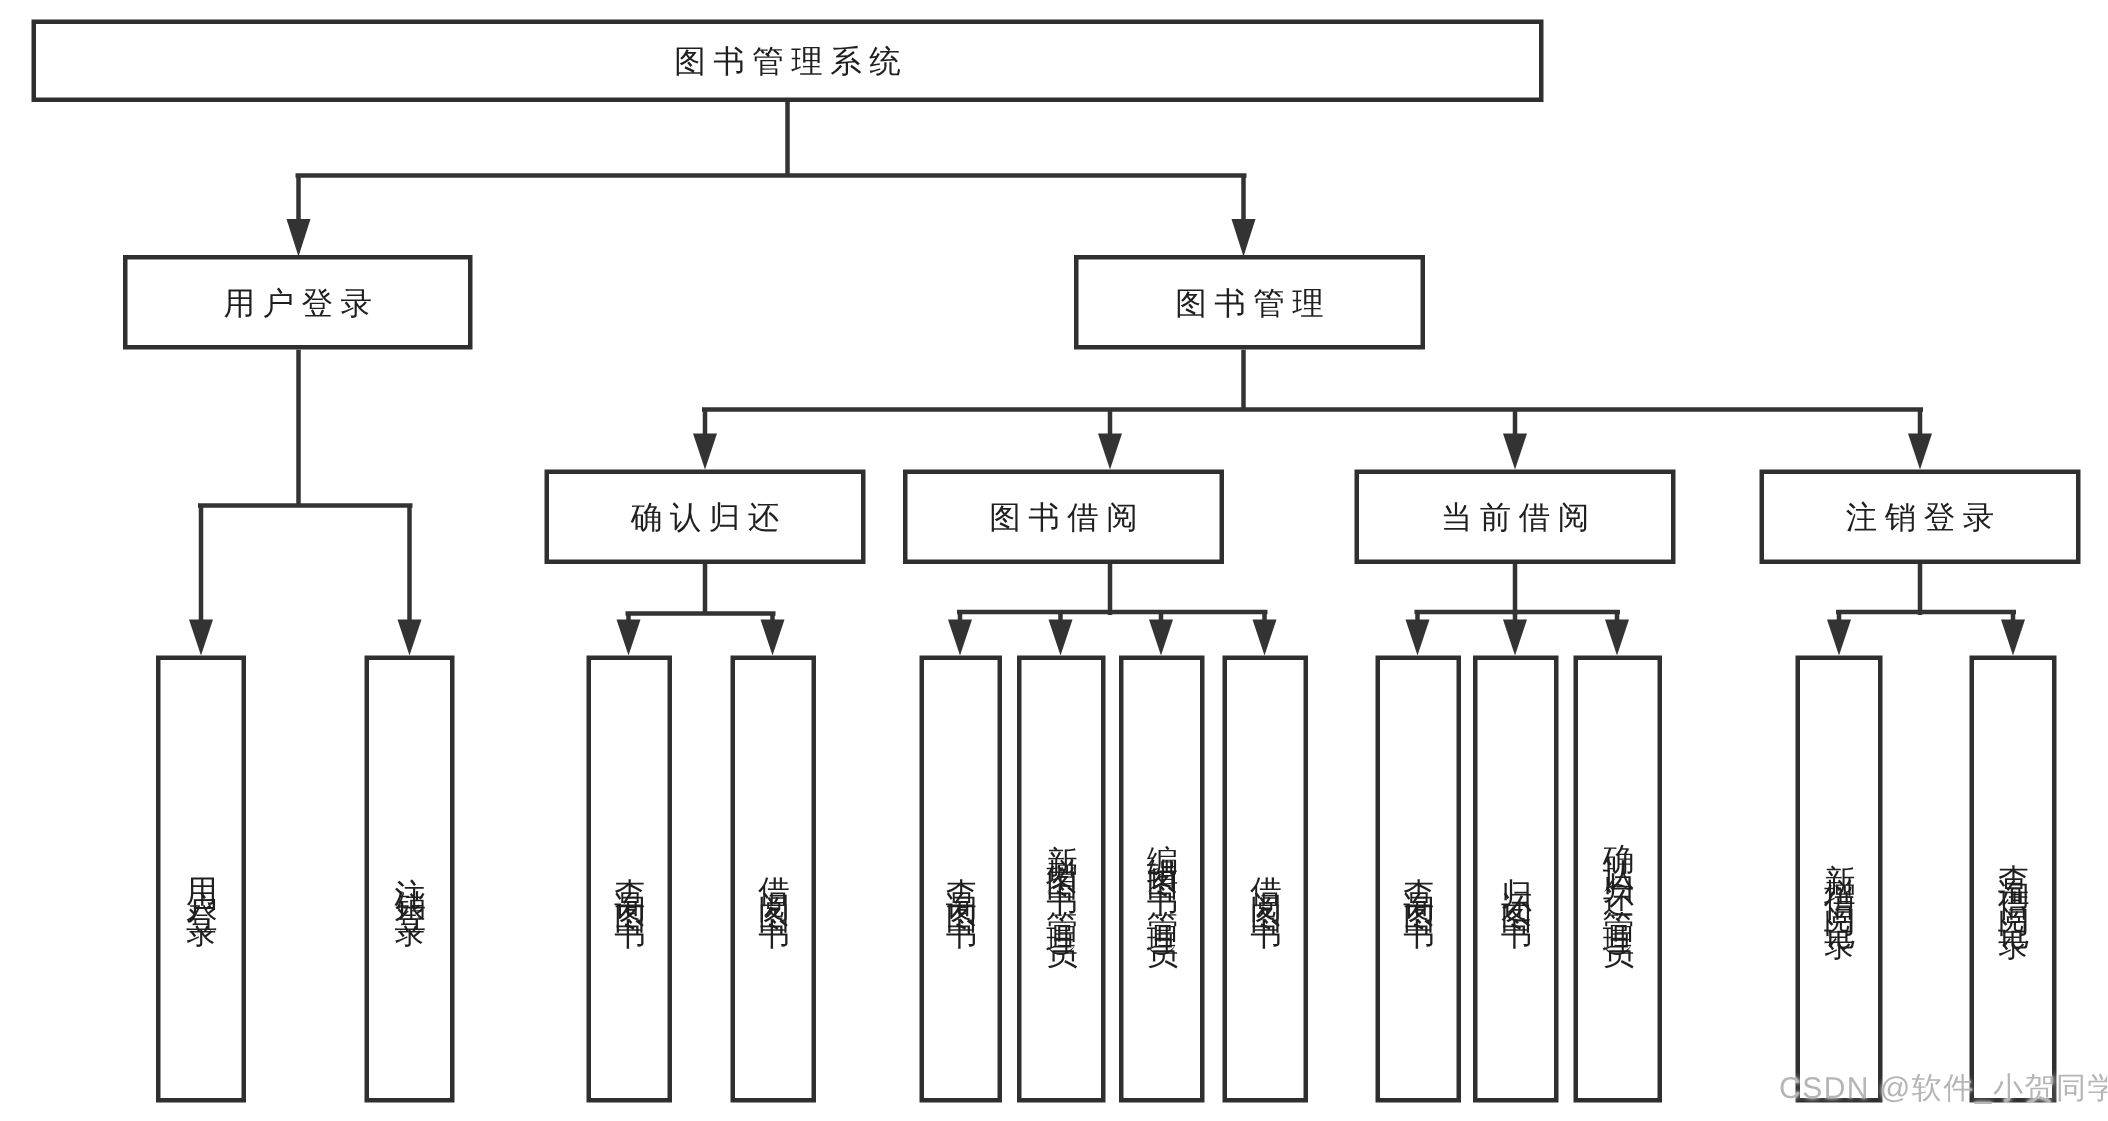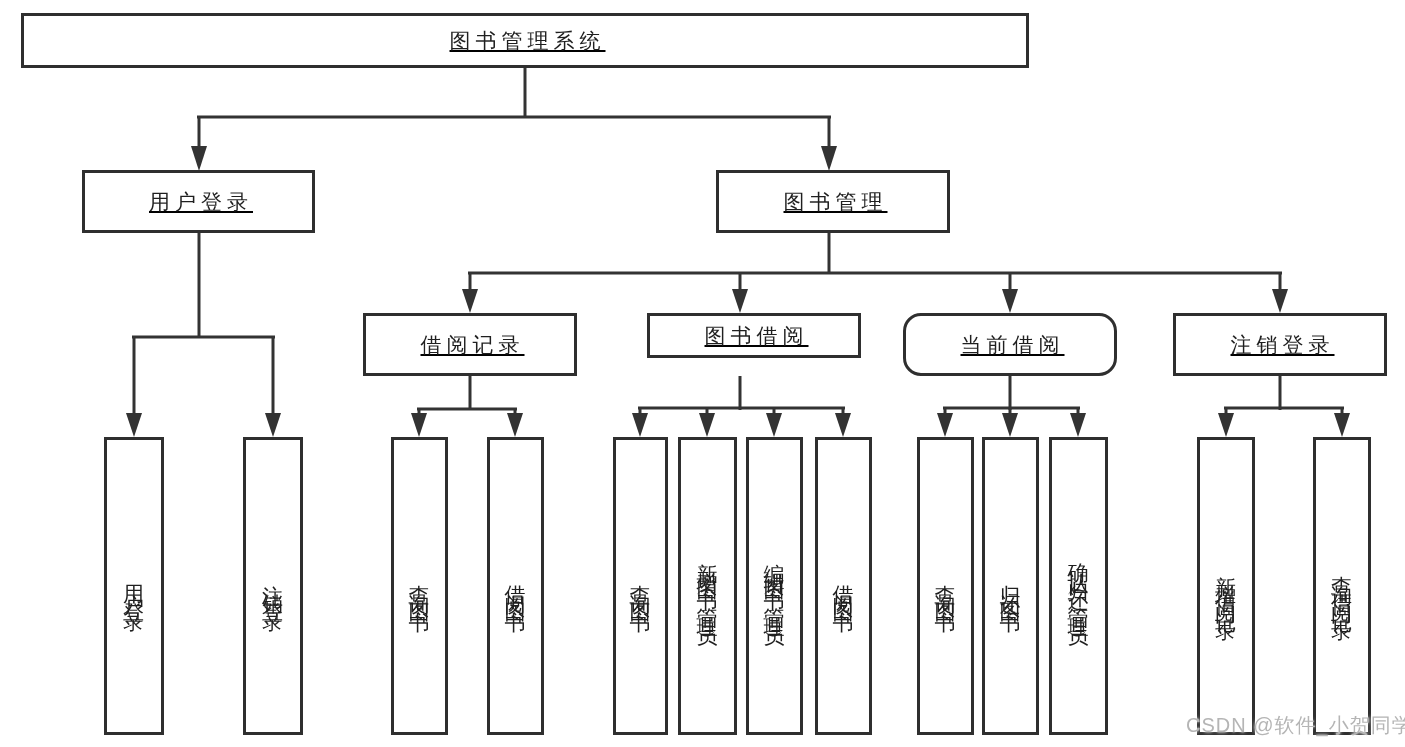--- a/index.html
+++ b/index.html
@@ -35,21 +35,20 @@
   }
   .box {
     position: absolute;
     box-sizing: border-box;
     border: 3px solid #2f2f2f;
     background: #ffffff;
     display: flex;
     align-items: center;
     justify-content: center;
     z-index: 2;
-    text-decoration: underline;
   }
   .box .hlabel {
     font-size: 21px;
     letter-spacing: 5px;
     color: #1f1f1f;
     white-space: nowrap;
     text-indent: 5px; 
   }
   .leaf {
     position: absolute;
@@ -170,26 +169,26 @@
   </div>
 
   <div class="box" style="left:82px; top:170px; width:233px; height:63px;">
     <span class="hlabel">用户登录</span>
   </div>
   <div class="box" style="left:716px; top:170px; width:234px; height:63px;">
     <span class="hlabel">图书管理</span>
   </div>
 
   <div class="box" style="left:363px; top:313px; width:214px; height:63px;">
-    <span class="hlabel">借阅记录</span>
-  </div>
-  <div class="box" style="left:647px; top:313px; width:214px; height:45px;">
+    <span class="hlabel">确认归还</span>
+  </div>
+  <div class="box" style="left:602px; top:313px; width:214px; height:63px;">
     <span class="hlabel">图书借阅</span>
   </div>
-  <div class="box" style="left:903px; top:313px; width:214px; height:63px;border-radius:18px;">
+  <div class="box" style="left:903px; top:313px; width:214px; height:63px;">
     <span class="hlabel">当前借阅</span>
   </div>
   <div class="box" style="left:1173px; top:313px; width:214px; height:63px;">
     <span class="hlabel">注销登录</span>
   </div>
 
   <div class="leaf" style="left:104px; width:60px;">
     <span class="vlabel">用户登录</span>
   </div>
   <div class="leaf" style="left:243px; width:60px;">

